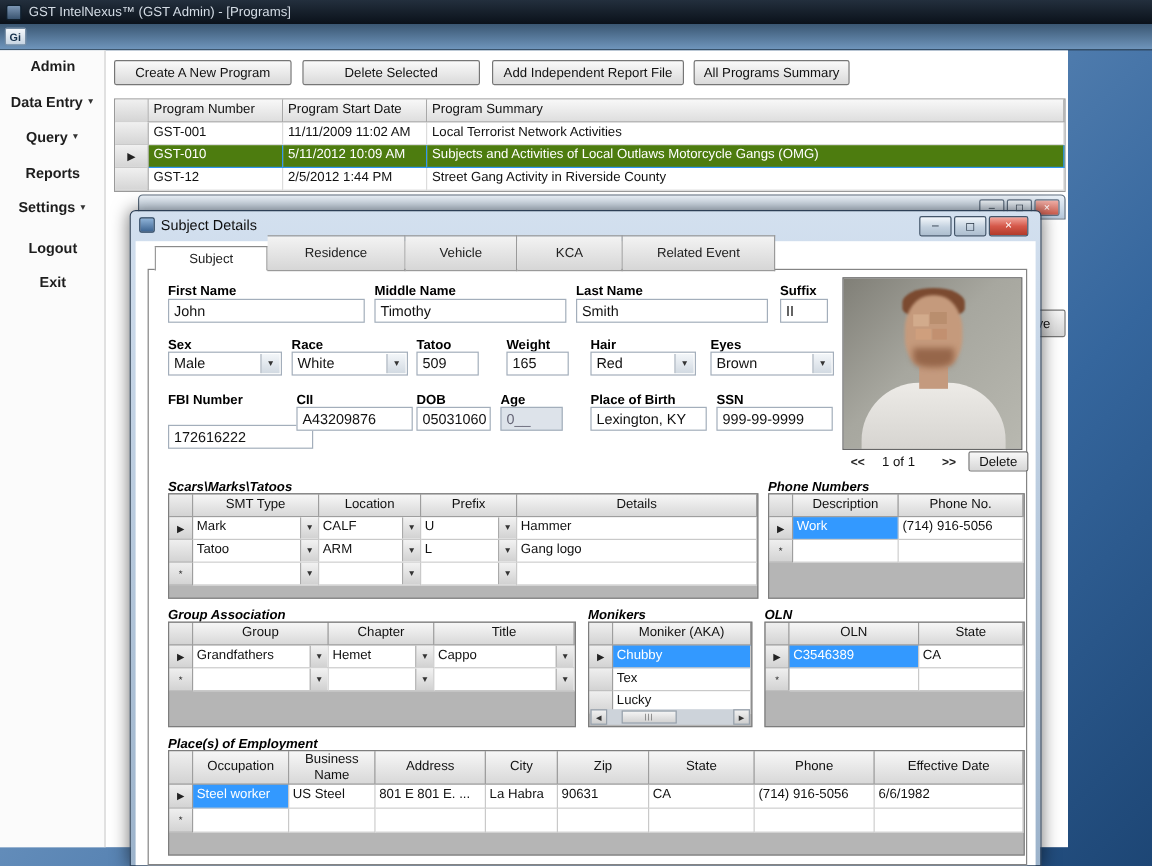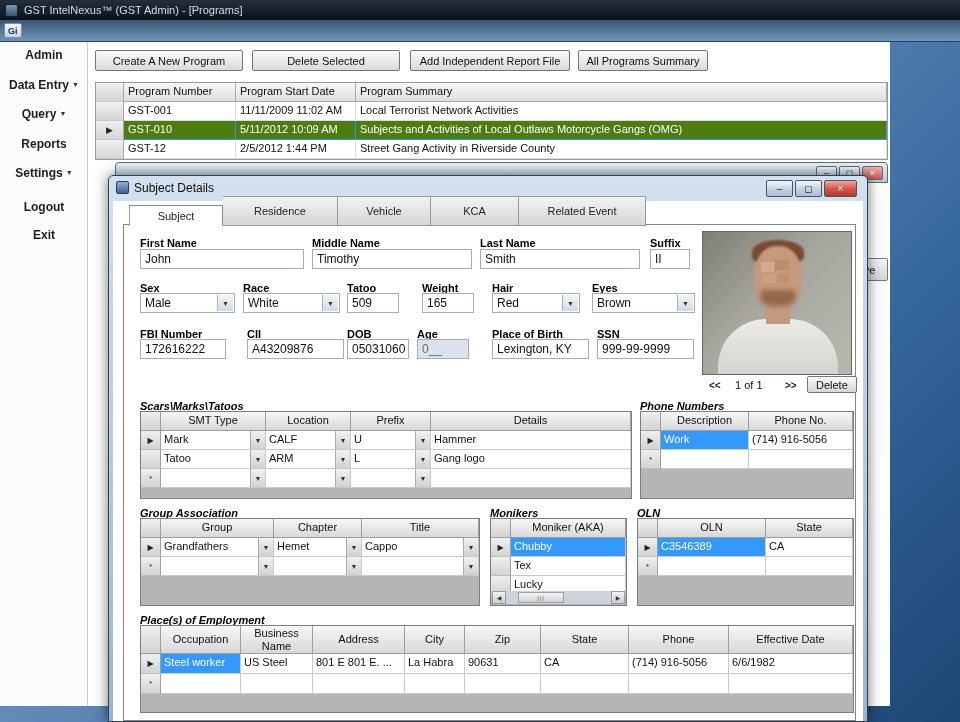--- a/index.html
+++ b/index.html
@@ -257,21 +257,21 @@
           <span>Red</span>
           <span class="combo-btn">▼</span>
         </div>
       <div class="f-label" style="left:468px;top:57px">Eyes</div>
       <div class="f-input" style="left:468px;top:68px;width:103px;padding-right:18px">
           <span>Brown</span>
           <span class="combo-btn">▼</span>
         </div>
 
       <div class="f-label" style="left:16px;top:103px">FBI Number</div>
-      <div class="f-input" style="left:16px;top:114px;width:86px">172616222</div>
+      <div class="f-input" style="left:16px;top:129px;width:121px">172616222</div>
       <div class="f-label" style="left:123px;top:103px">CII</div>
       <div class="f-input" style="left:123px;top:114px;width:97px">A43209876</div>
       <div class="f-label" style="left:223px;top:103px">DOB</div>
       <div class="f-input" style="left:223px;top:114px;width:62px">05031060</div>
       <div class="f-label" style="left:293px;top:103px">Age</div>
       <div class="f-input f-disabled" style="left:293px;top:114px;width:52px">0__</div>
       <div class="f-label" style="left:368px;top:103px">Place of Birth</div>
       <div class="f-input" style="left:368px;top:114px;width:97px">Lexington, KY</div>
       <div class="f-label" style="left:473px;top:103px">SSN</div>
       <div class="f-input" style="left:473px;top:114px;width:97px">999-99-9999</div>

